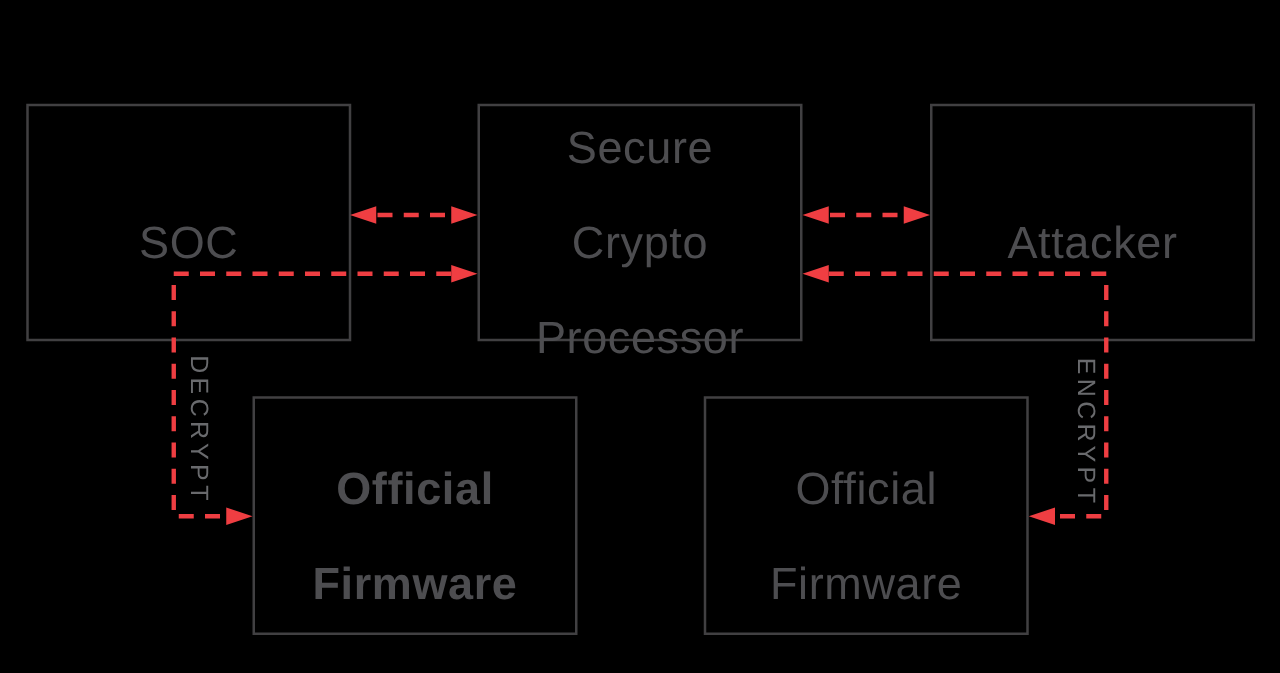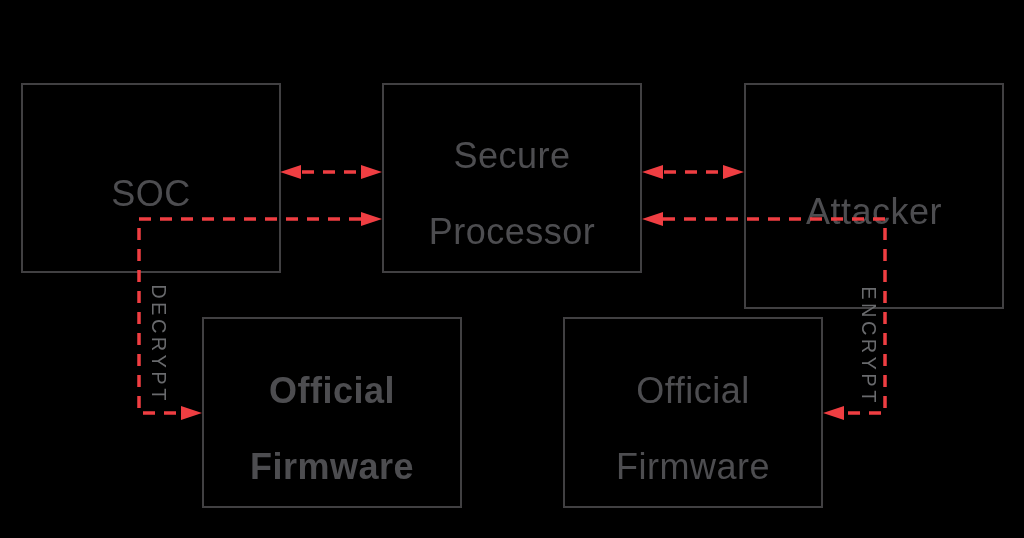--- a/index.html
+++ b/index.html
@@ -31,21 +31,21 @@
     justify-content:center;
     text-align:center;
     color:var(--box-text);
     font-size:36px;
     line-height:44px;
     letter-spacing:0.5px;
     font-weight:normal;
   }
   #box-soc      {left:21px;  top:83px;  width:260px; height:190px;}
   #box-crypto   {left:382px; top:83px;  width:260px; height:190px;}
-  #box-attacker {left:744px; top:83px;  width:260px; height:226px;}
+  #box-attacker {left:744px; top:83px;  width:260px; height:190px;}
   #box-official {left:202px; top:317px; width:260px; height:191px;font-weight:bold;}
   #box-modified {left:563px; top:317px; width:260px; height:191px;}
   .box span{display:block;margin-top:32px;}
   .edge-label{
     position:absolute;
     font-size:20px;
     letter-spacing:3.5px;
     color:var(--edge-label-text);
     white-space:nowrap;
     transform:translate(-50%,-50%) rotate(90deg);
@@ -70,20 +70,21 @@
 <body>
 
 <div id="canvas">
 
   <div class="box" id="box-soc">
     <span>SOC</span>
   </div>
 
   <div class="box" id="box-crypto">
     <span>Secure</span>
+    <span>Crypto</span>
     <span>Processor</span>
   </div>
 
   <div class="box" id="box-attacker">
     <span>Attacker</span>
   </div>
 
   <div class="box" id="box-official">
     <span>Official</span>
     <span>Firmware</span>

